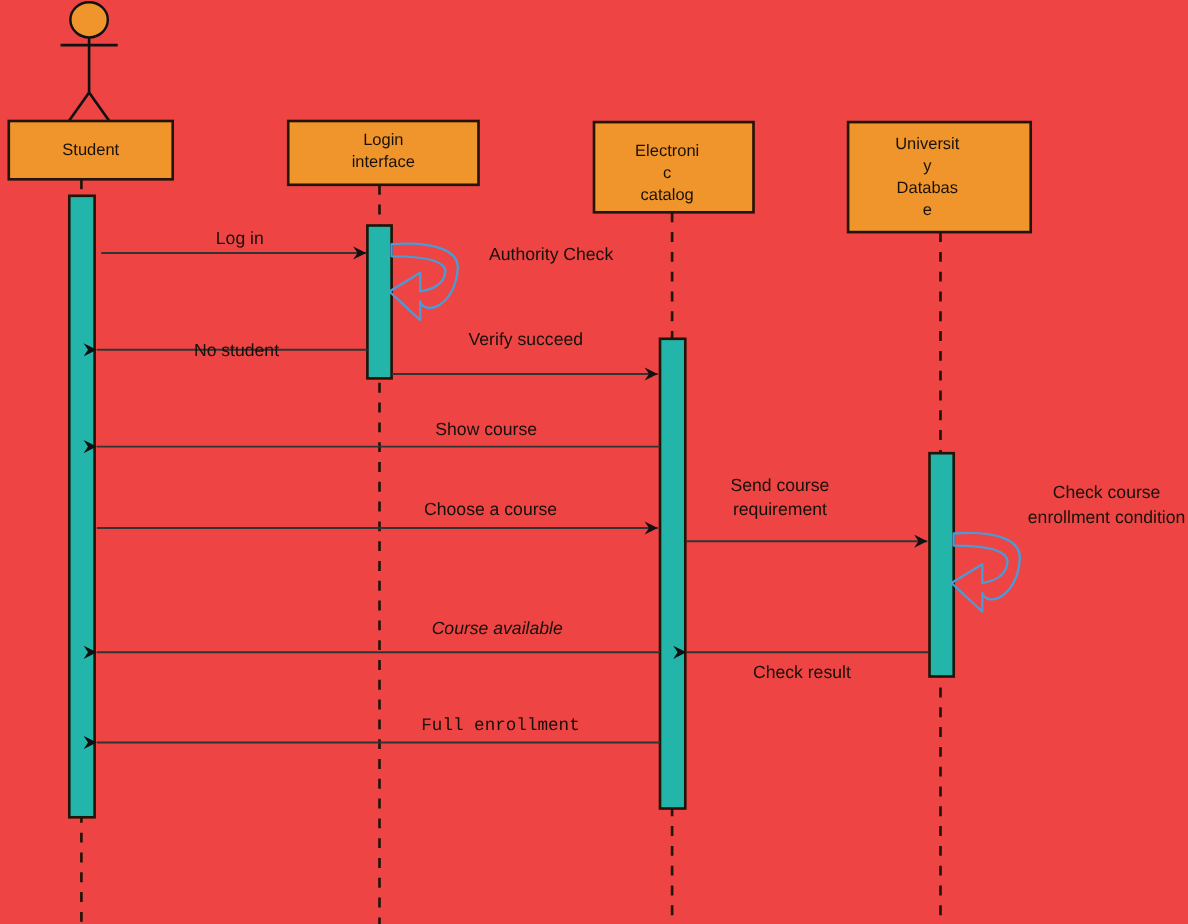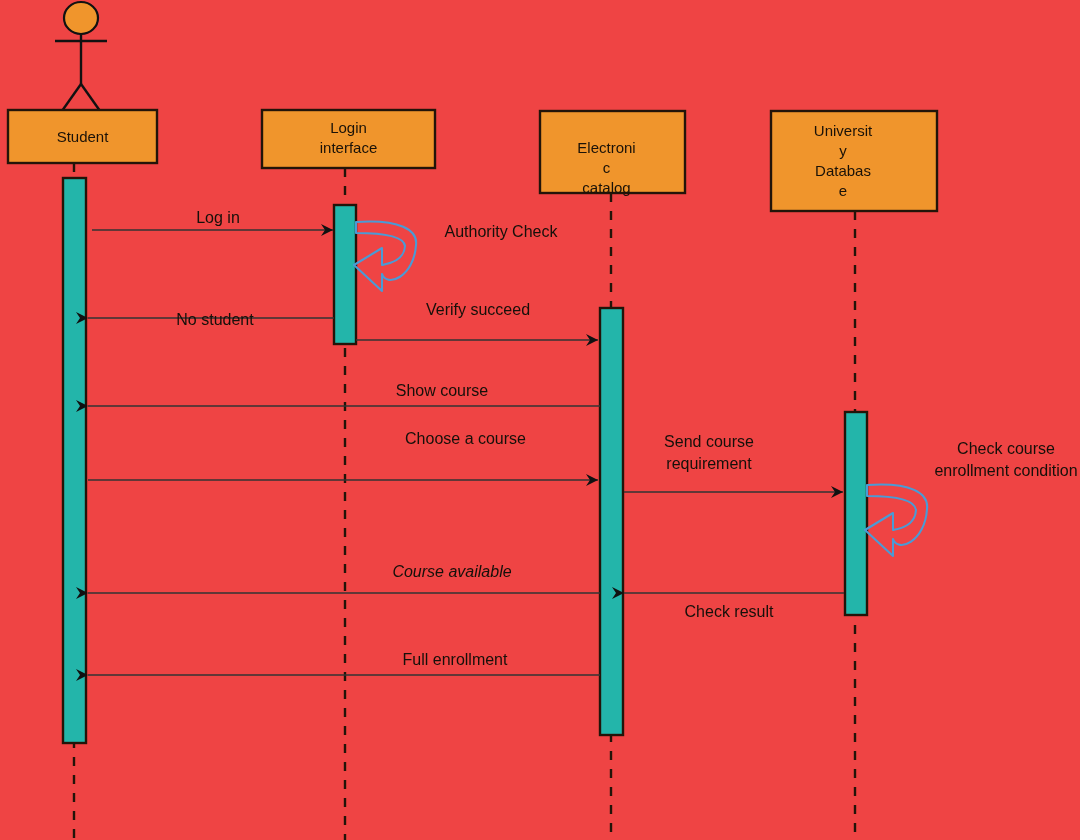--- a/index.html
+++ b/index.html
@@ -102,34 +102,34 @@
       </g>
     <g id="selfloops-layer">
         <path d="M 356 222 C 399.68 219, 418 230, 416 245 C 414 277, 386.8 288, 382 274 L 382 291 L 354 265 L 382 248 L 382 265 C 386.8 264, 404 262, 405 246 C 404 238, 389.6 233, 356 233 Z" fill="none" stroke="#4A9BD6" stroke-width="2.1" stroke-linejoin="round" stroke-linecap="round"></path>
         <path d="M 867 485 C 910.68 482, 929 493, 927 509 C 925 542, 897.8 553, 893 539 L 893 556 L 865 530 L 893 513 L 893 530 C 897.8 529, 915 527, 916 510 C 915 501, 900.6 496, 867 496 Z" fill="none" stroke="#4A9BD6" stroke-width="2.1" stroke-linejoin="round" stroke-linecap="round"></path>
       </g>
   </svg>
   <div id="labels-layer">
       <div class="participant-label" style="left: 8px; top: 110px; width: 149px; height: 53px;">Student</div>
       <div class="participant-label" style="left: 262px; top: 110px; width: 173px; height: 55px;">Login
 interface</div>
-      <div class="participant-label" style="left: 540px; top: 127px; width: 133px; height: 82px;">Electroni
+      <div class="participant-label" style="left: 540px; top: 117px; width: 133px; height: 82px;">Electroni
 c
 catalog</div>
       <div class="participant-label" style="left: 771px; top: 111px; width: 144px; height: 100px;">Universit
 y
 Databas
 e</div>
       <div class="msg-label" style="left: 148px; top: 207px; width: 140px;">Log in</div>
       <div class="msg-label" style="left: 140px; top: 288px; width: 150px; margin-top: 21px;">No student</div>
       <div class="msg-label" style="left: 398px; top: 299px; width: 160px;">Verify succeed</div>
       <div class="msg-label" style="left: 362px; top: 380px; width: 160px;">Show course</div>
-      <div class="msg-label" style="left: 366px; top: 428px; width: 160px; text-align: right;">Choose a course</div>
+      <div class="msg-label" style="left: 366px; top: 453px; width: 160px;">Choose a course</div>
       <div class="msg-label" style="left: 629px; top: 431px; width: 160px;">Send course
 requirement</div>
       <div class="msg-label" style="left: 372px; top: 561px; width: 160px; font-style: italic;">Course available</div>
       <div class="msg-label" style="left: 654px; top: 561px; width: 150px; margin-top: 40px;">Check result</div>
-      <div class="msg-label" style="left: 375px; top: 649px; width: 160px;">Full enrollment</div>
+      <div class="msg-label" style="left: 375px; top: 649px; width: 160px; font-family: Liberation Mono, monospace;">Full enrollment</div>
       <div class="msg-label" style="left: 411px; top: 221px; width: 180px;">Authority Check</div>
       <div class="msg-label" style="left: 917px; top: 438px; width: 178px;">Check course
 enrollment condition</div>
     </div>
 </div>
 
 </body></html>

